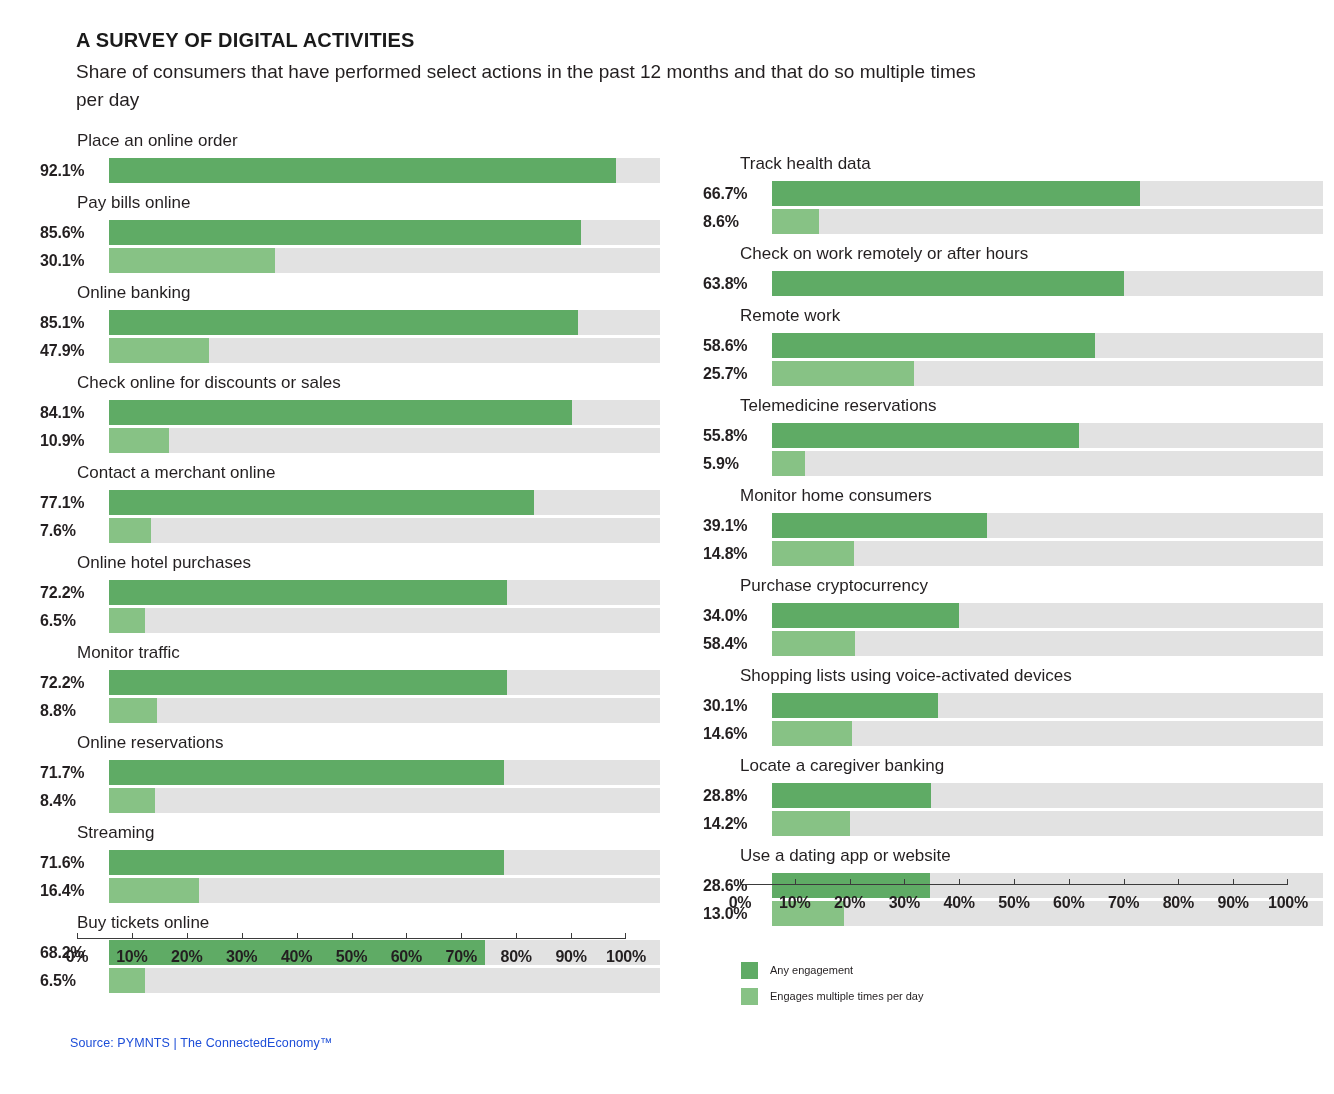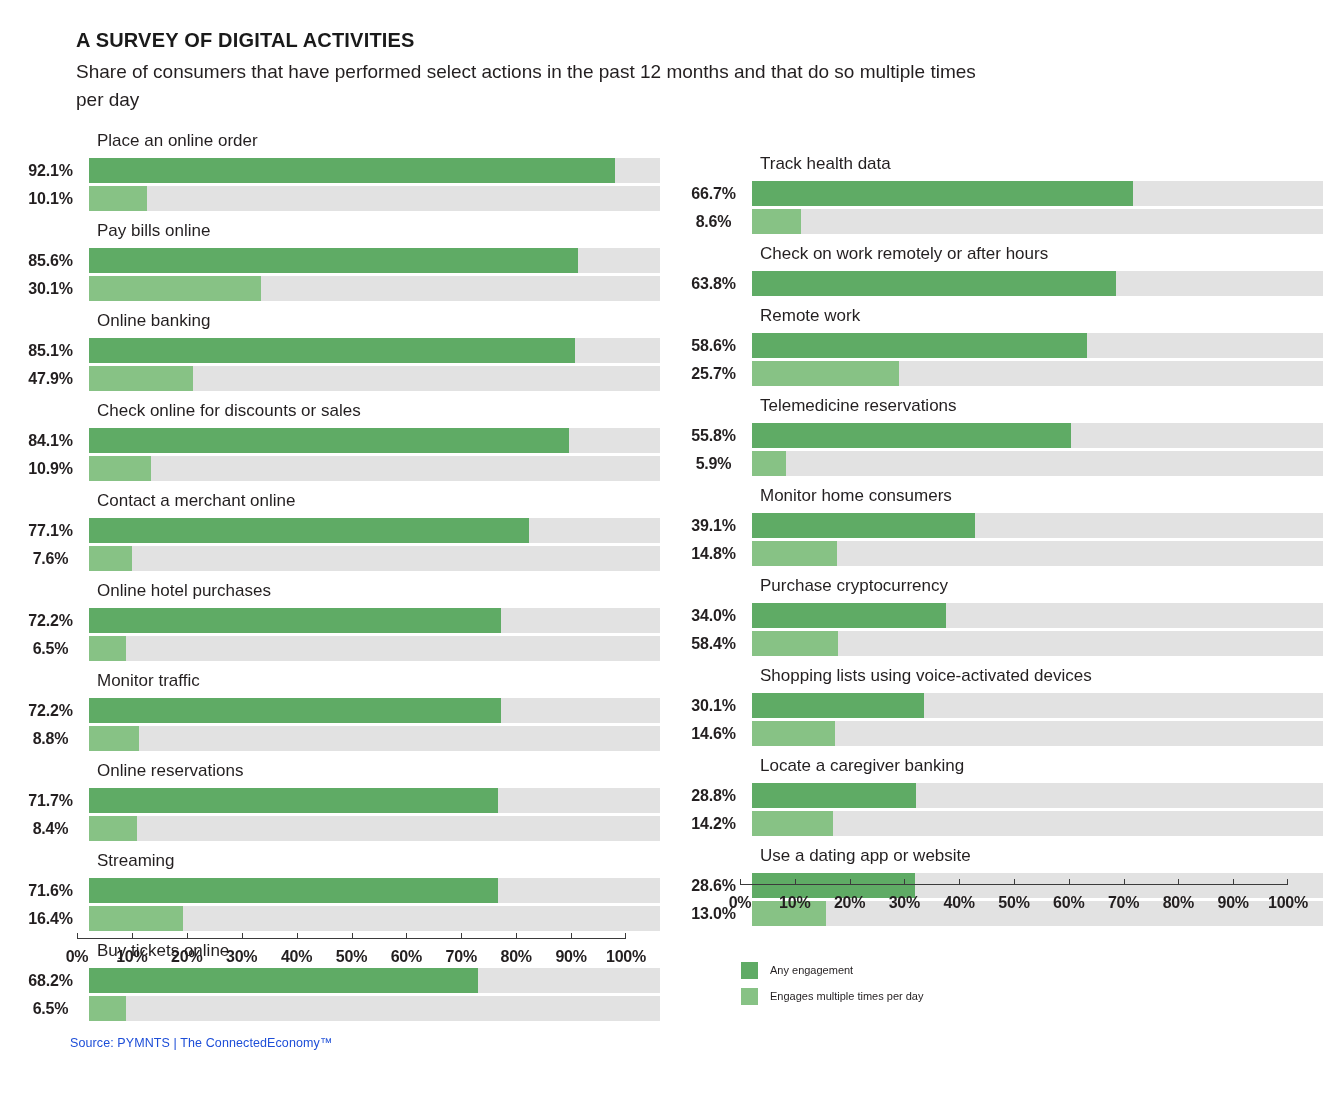--- a/index.html
+++ b/index.html
@@ -20,41 +20,41 @@
   .chart-title {
     font-size: 20px; font-weight: bold; letter-spacing: .2px;
     color: #1a1a1a; margin: 0 0 6px 0; line-height: 1.2;
   }
   .chart-subtitle {
     font-size: 19px; font-weight: normal; color: #231f20;
     margin: 0; line-height: 1.45; max-width: 900px;
   }
 
   
-  .col { position: absolute; padding-left: 20px; }
+  .col { position: absolute; }
   .col-left  { left: 0px;   top: 132px; width: 660px; }
   .col-right { left: 663px; top: 155px; width: 660px; }
 
   .group { position: relative; }
   .group-label {
     font-size: 17px; color: #231f20; line-height: 1;
     padding-bottom: 9px;
   }
   .col-left  .group-label { margin-left: 77px; }
   .col-right .group-label { margin-left: 77px; }
 
   .bar-row {
     display: flex; align-items: center;
     height: 25px; margin-bottom: 3px;
   }
   .bar-value {
-    width: 69px; flex: 0 0 69px; text-align: center;
+    width: 69px; flex: 0 0 69px; text-align: left;
     padding-right: 8px;
     font-size: 16px; font-weight: bold; color: #231f20;
-    line-height: 1; letter-spacing: -.2px;
+    line-height: 1; letter-spacing: -.2px; margin-left: 40px;
   }
   .bar-track {
     position: relative; height: 25px;
     background: #e2e2e2; flex: 1 1 auto;
   }
   .bar-fill { position: absolute; left: 0; top: 0; bottom: 0; }
   .bar-fill.any   { background: #5fab65; }
   .bar-fill.multi { background: #87c285; }
 
   .group + .group { margin-top: 11px; }
@@ -103,26 +103,20 @@
   <p class="chart-subtitle">Share of consumers that have performed select actions in the past 12 months and that do so multiple times per day</p>
 </div>
 
 <div class="col col-left" id="col-left">
     <div class="group">
       <div class="group-label">Place an online order</div>
       <div class="bar-row">
         <div class="bar-value">92.1%</div>
         <div class="bar-track">
           <div class="bar-fill any" style="width: 92.1%;"></div>
-        </div>
-      </div>
-      <div class="bar-row">
-        <div class="bar-value">10.1%</div>
-        <div class="bar-track">
-          <div class="bar-fill multi" style="width: 10.1%;"></div>
         </div>
       </div>
     </div>
     <div class="group">
       <div class="group-label">Pay bills online</div>
       <div class="bar-row">
         <div class="bar-value">85.6%</div>
         <div class="bar-track">
           <div class="bar-fill any" style="width: 85.6%;"></div>
         </div>

